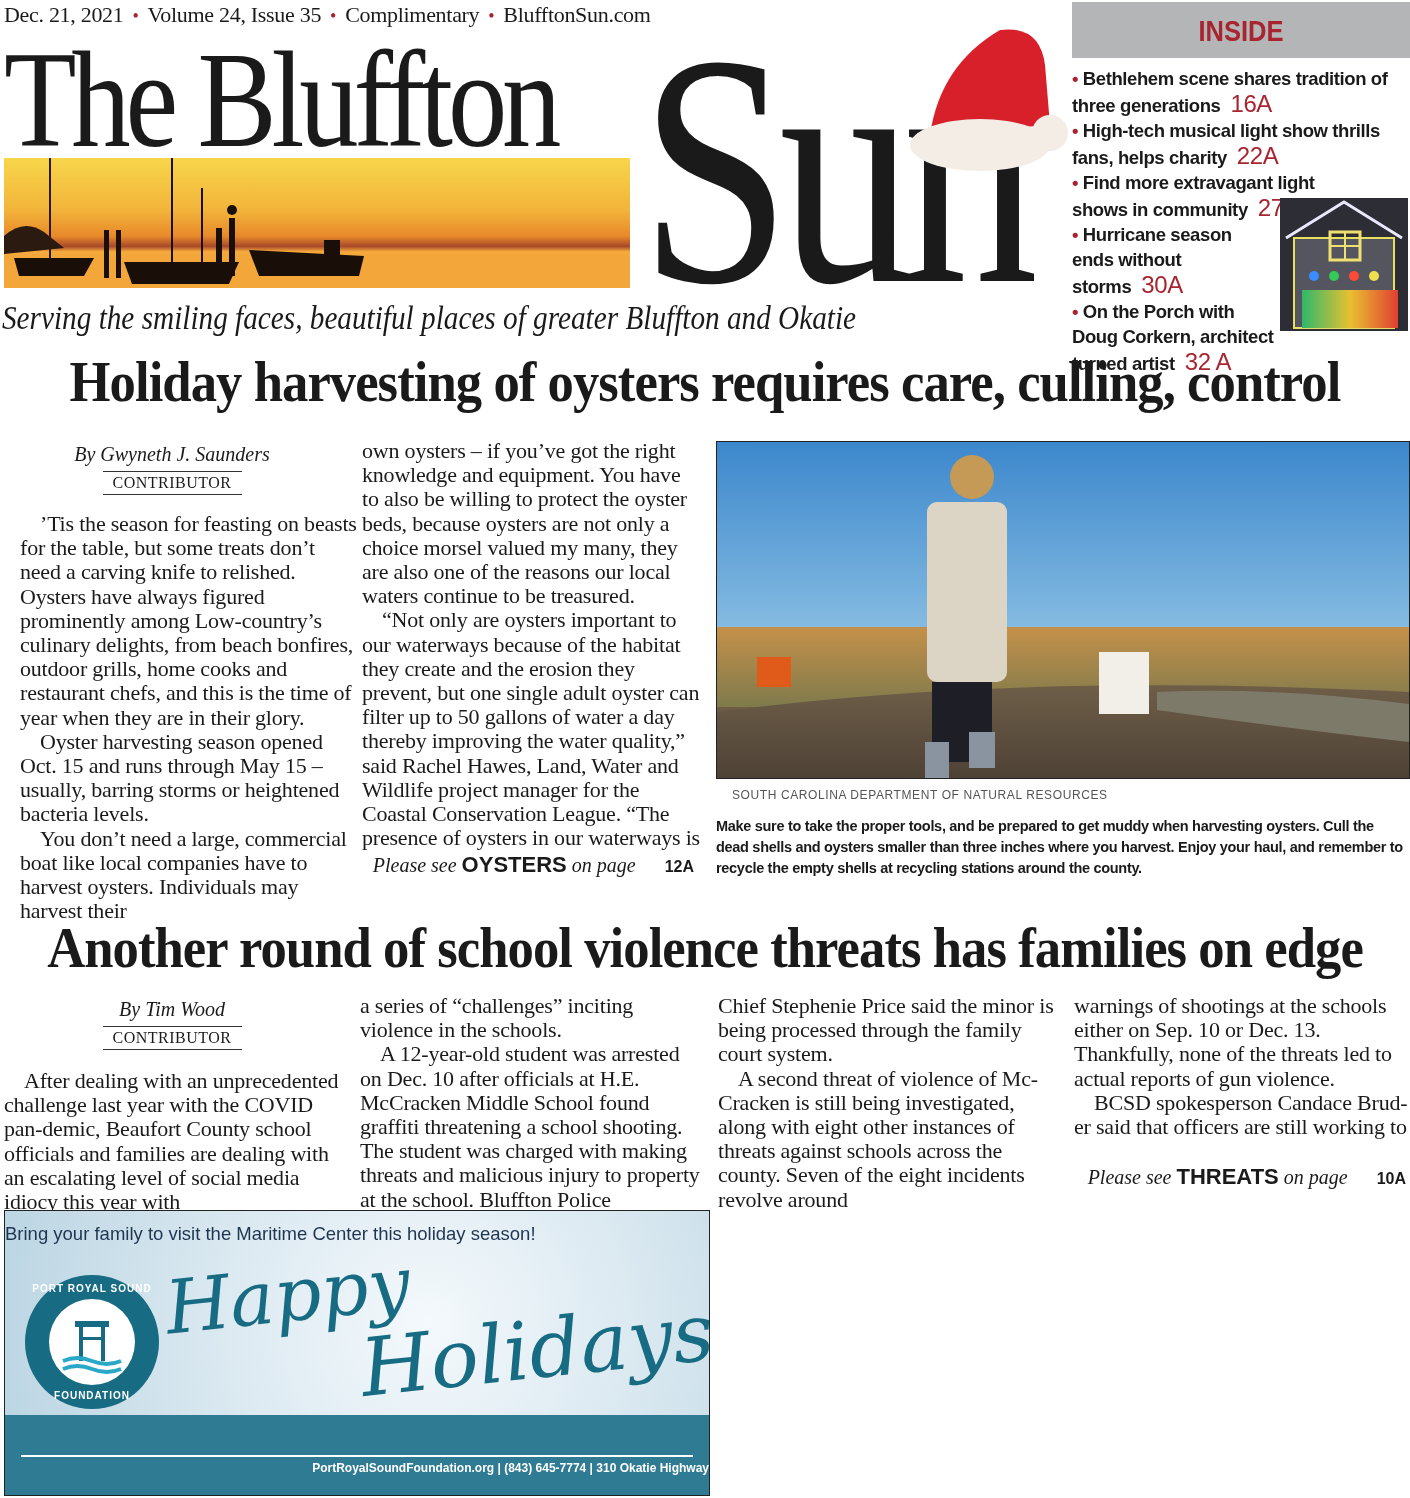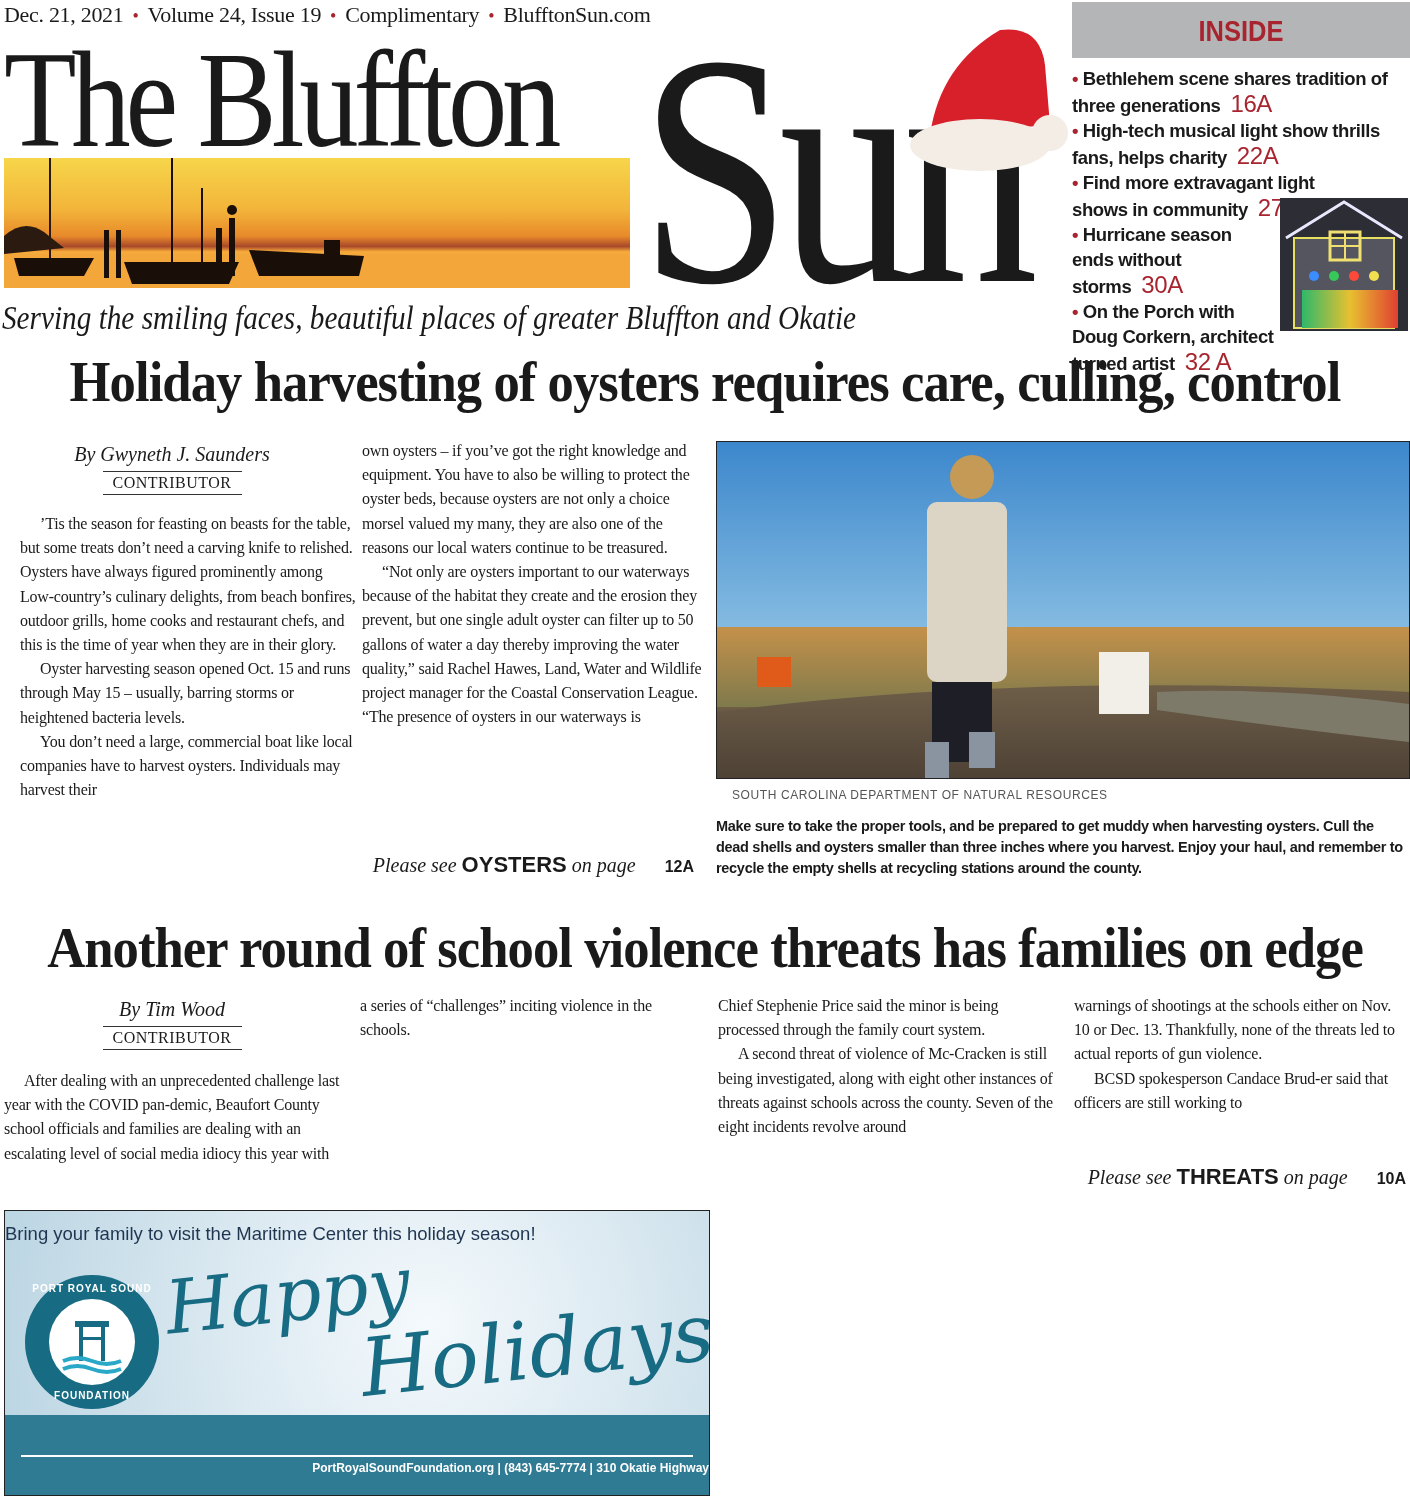--- a/index.html
+++ b/index.html
@@ -15,21 +15,21 @@
   .inside-box{left:1072px;top:2px;width:338px;height:56px;background:#b4b5b7;}
   .inside-title{width:100%;text-align:center;color:#a8252f;font-family:"Liberation Sans",sans-serif;font-weight:700;font-size:30px;line-height:58px;transform:scaleX(0.85);}
   .inside-list{left:1072px;top:66px;width:338px;font-family:"Liberation Sans",sans-serif;font-weight:700;font-size:18.5px;line-height:25px;letter-spacing:-0.4px;}
   .inside-item{margin:0;}
   .bullet{color:#a8252f;}
   .page-ref{color:#a8252f;font-weight:400;font-size:24px;margin-left:10px;}
   .house{left:1280px;top:198px;width:128px;height:133px;background:#3a3a40;}
   .headline{font-size:56px;font-weight:700;letter-spacing:-1px;white-space:nowrap;line-height:64px;text-align:center;}
   .h1{left:0;width:1410px;top:350px;transform:scaleX(0.94);}
   .h2{left:0;width:1410px;top:916px;transform:scaleX(0.94);}
-  .col{font-size:16px;line-height:24.2px;letter-spacing:-0.2px;}
+  .col{font-size:22px;line-height:24.2px;letter-spacing:-0.2px;}
   .col p{margin:0;text-indent:20px;}
   .col p.noind{text-indent:0;}
   .byline{text-align:center;width:340px;}
   .byline .name{font-style:italic;font-size:20px;line-height:34px;}
   .byline .role{display:inline-block;border-top:1.5px solid #333;border-bottom:1.5px solid #333;font-size:16px;padding:0 10px;line-height:22px;letter-spacing:0.5px;}
   .see{font-size:20px;text-align:right;white-space:nowrap;}
   .see i{font-style:italic;}
   .see b{font-family:"Liberation Sans",sans-serif;font-weight:700;font-size:22px;}
   .see .pg{font-family:"Liberation Sans",sans-serif;font-weight:700;font-size:16px;margin-left:24px;}
   .photo{left:716px;top:441px;width:692px;height:336px;overflow:hidden;background:linear-gradient(to bottom,#3b86c9 0%,#7bb3df 55%,#c59a5a 58%,#8a7a52 72%,#6b5a44 80%,#5a4a3a 100%);border:1px solid #222;}
@@ -44,21 +44,21 @@
   .ad-logo-text{position:absolute;width:100%;text-align:center;color:#fff;font-size:10px;font-weight:700;letter-spacing:1px;}
   .ad-bar{position:absolute;left:0;bottom:0;width:100%;height:80px;background:#2f7b93;}
   .ad-hours{position:absolute;top:8px;width:100%;text-align:center;color:#9fdcec;font-size:16.5px;}
   .ad-rule{position:absolute;left:16px;right:16px;top:40px;height:2px;background:#fff;}
   .ad-contact{position:absolute;top:46px;width:100%;text-align:right;color:#fff;font-weight:700;font-size:12px;}
 </style>
 </head>
 <body>
 
 <div class="abs dateline">
-  <span>Dec. 21, 2021</span><span class="dot">•</span><span>Volume 24, Issue 19</span><span class="dot">•</span><span>Complimentary</span><span class="dot">•</span><span>BlufftonSun.com</span>
+  <span>Dec. 21, 2021</span><span class="dot">•</span><span>Volume 24, Issue 35</span><span class="dot">•</span><span>Complimentary</span><span class="dot">•</span><span>BlufftonSun.com</span>
 </div>
 
 <div class="abs mast-title">The Bluffton</div>
 <div class="abs banner">
   <svg width="626" height="130" viewBox="0 0 626 130">
     <rect x="0" y="96" width="626" height="34" fill="#f3a63a"></rect>
     <path d="M0 78 Q20 60 40 74 L60 90 L0 96 Z" fill="#2a1a10"></path>
     <line x1="46" y1="0" x2="46" y2="108" stroke="#2a1a10" stroke-width="2"></line>
     <path d="M10 100 L90 100 L80 118 L15 118 Z" fill="#1a0f08"></path>
     <rect x="100" y="72" width="5" height="48" fill="#1a0f08"></rect>
@@ -171,27 +171,28 @@
 
 <div class="abs byline" style="left:2px;top:992px;">
   <div class="name">By Tim Wood</div>
   <div class="role">CONTRIBUTOR</div>
 </div>
 <div class="abs col" style="left:4px;top:1069px;width:338px;">
   <p>After dealing with an unprecedented challenge last year with the COVID pan-demic, Beaufort County school officials and families are dealing with an escalating level of social media idiocy this year with</p>
 </div>
 <div class="abs col" style="left:360px;top:994px;width:342px;">
   <p class="noind">a series of “challenges” inciting violence in the schools.</p>
+  <p>A 12-year-old student was arrested on Dec. 10 after officials at H.E. McCracken Middle School found graffiti threatening a school shooting. The student was charged with making threats and malicious injury to property at the school. Bluffton Police</p>
 </div>
 <div class="abs col" style="left:718px;top:994px;width:336px;">
   <p class="noind">Chief Stephenie Price said the minor is being processed through the family court system.</p>
   <p>A second threat of violence of Mc-Cracken is still being investigated, along with eight other instances of threats against schools across the county. Seven of the eight incidents revolve around</p>
 </div>
 <div class="abs col" style="left:1074px;top:994px;width:336px;">
-  <p class="noind">warnings of shootings at the schools either on Nov. 10 or Dec. 13. Thankfully, none of the threats led to actual reports of gun violence.</p>
+  <p class="noind">warnings of shootings at the schools either on Sep. 10 or Dec. 13. Thankfully, none of the threats led to actual reports of gun violence.</p>
   <p>BCSD spokesperson Candace Brud-er said that officers are still working to</p>
 </div>
 <div class="abs see" style="left:1074px;top:1164px;width:332px;">
   <i>Please see</i> <b>THREATS</b> <i>on page</i> <span class="pg">10A</span>
 </div>
 
 <div class="abs ad">
   <div class="ad-top">Bring your family to visit the Maritime Center this holiday season!</div>
   <div class="ad-logo">
     <div class="ad-logo-text" style="top:8px;">PORT ROYAL SOUND</div>

